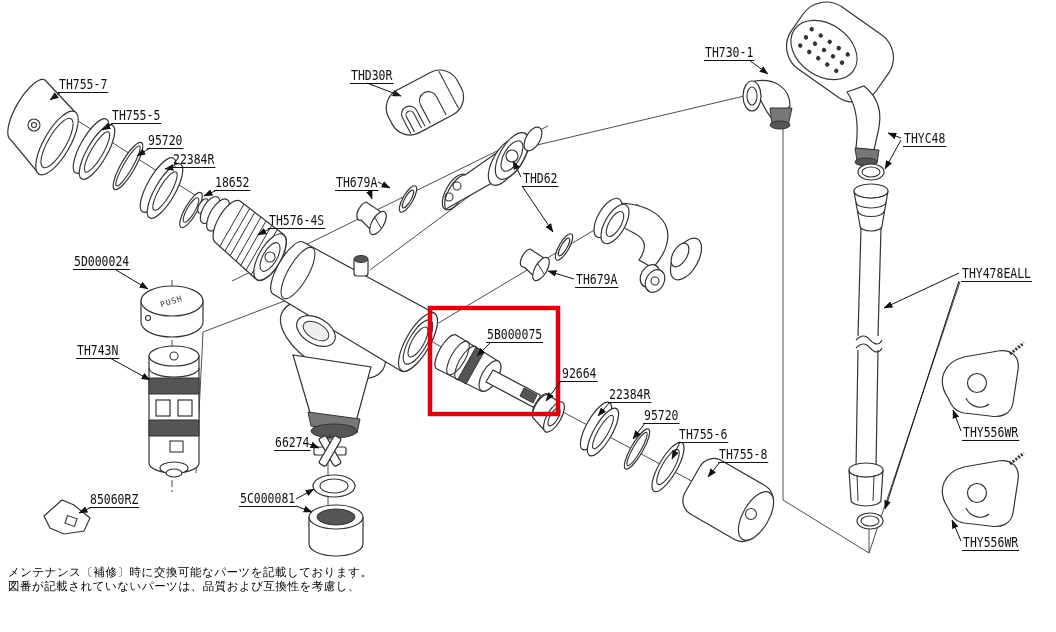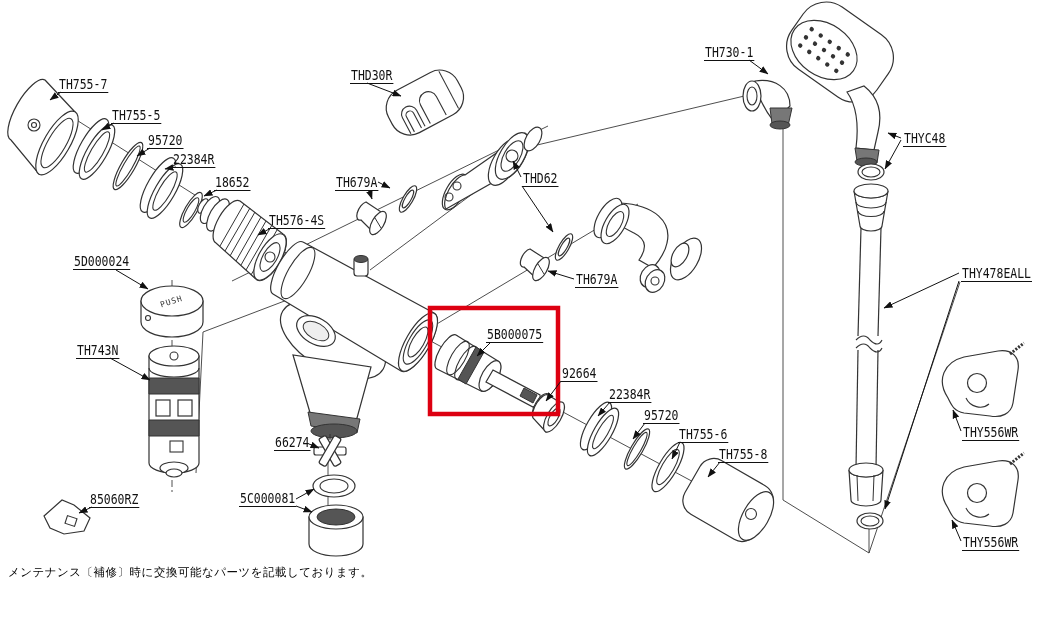--- a/index.html
+++ b/index.html
@@ -449,13 +449,14 @@
         <text x="240" y="503" textLength="55.2" lengthAdjust="spacingAndGlyphs" class="plabel">5C000081</text>
         <line x1="239" y1="506.5" x2="296.2" y2="506.5" class="ul"></line>
         <line x1="296" y1="499" x2="314" y2="489" class="leader" marker-end="url(#arrow)"></line>
         <line x1="296" y1="506" x2="312" y2="512" class="leader" marker-end="url(#arrow)"></line>
       </g>
     </g>
 </svg>
 
 <div id="footnote">
   <div>メンテナンス〔補修〕時に交換可能なパーツを記載しております。</div>
+  <div>図番が記載されていないパーツは、品質および互換性を考慮し、</div>
 </div>
 
 </body></html>

